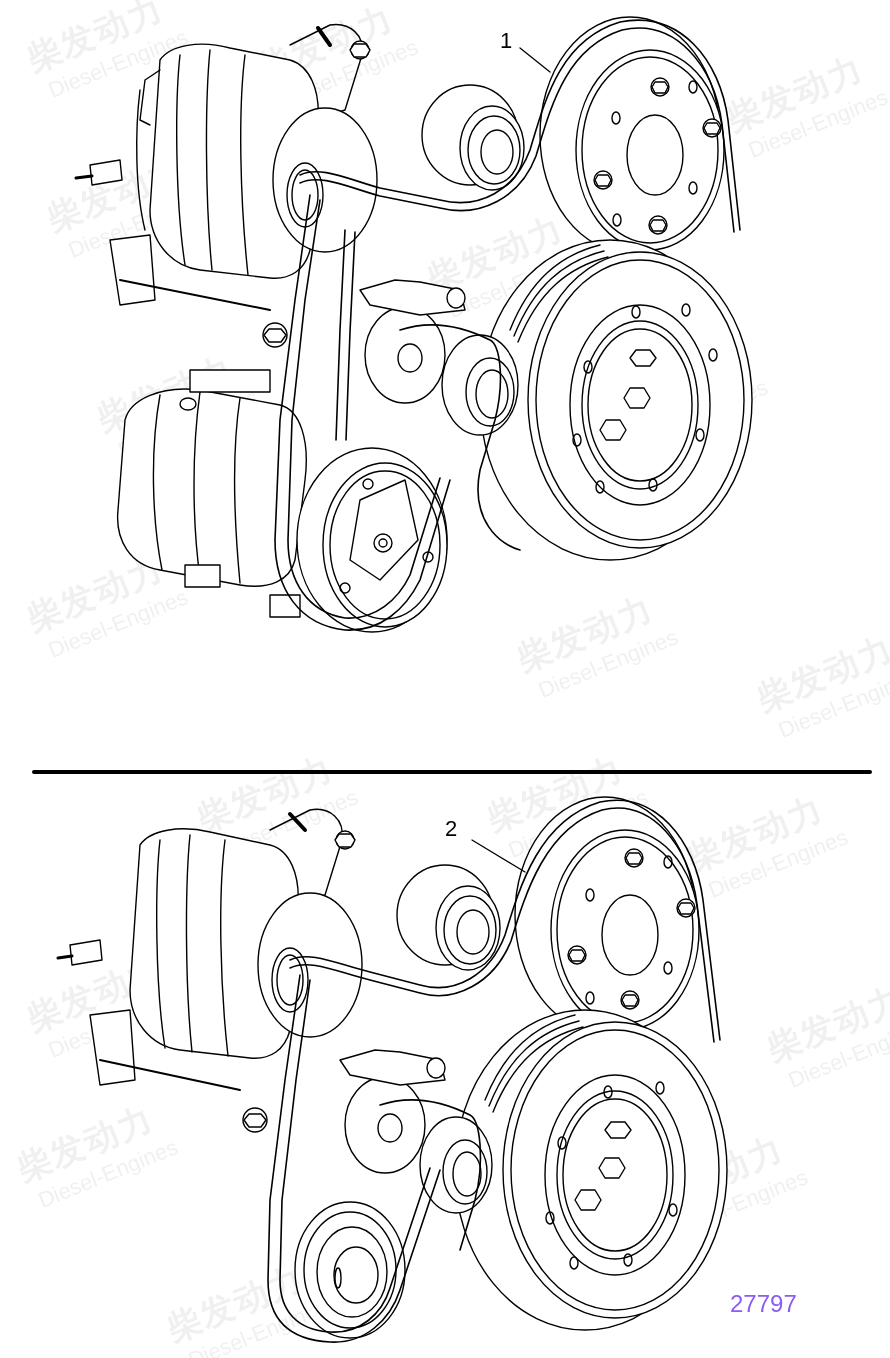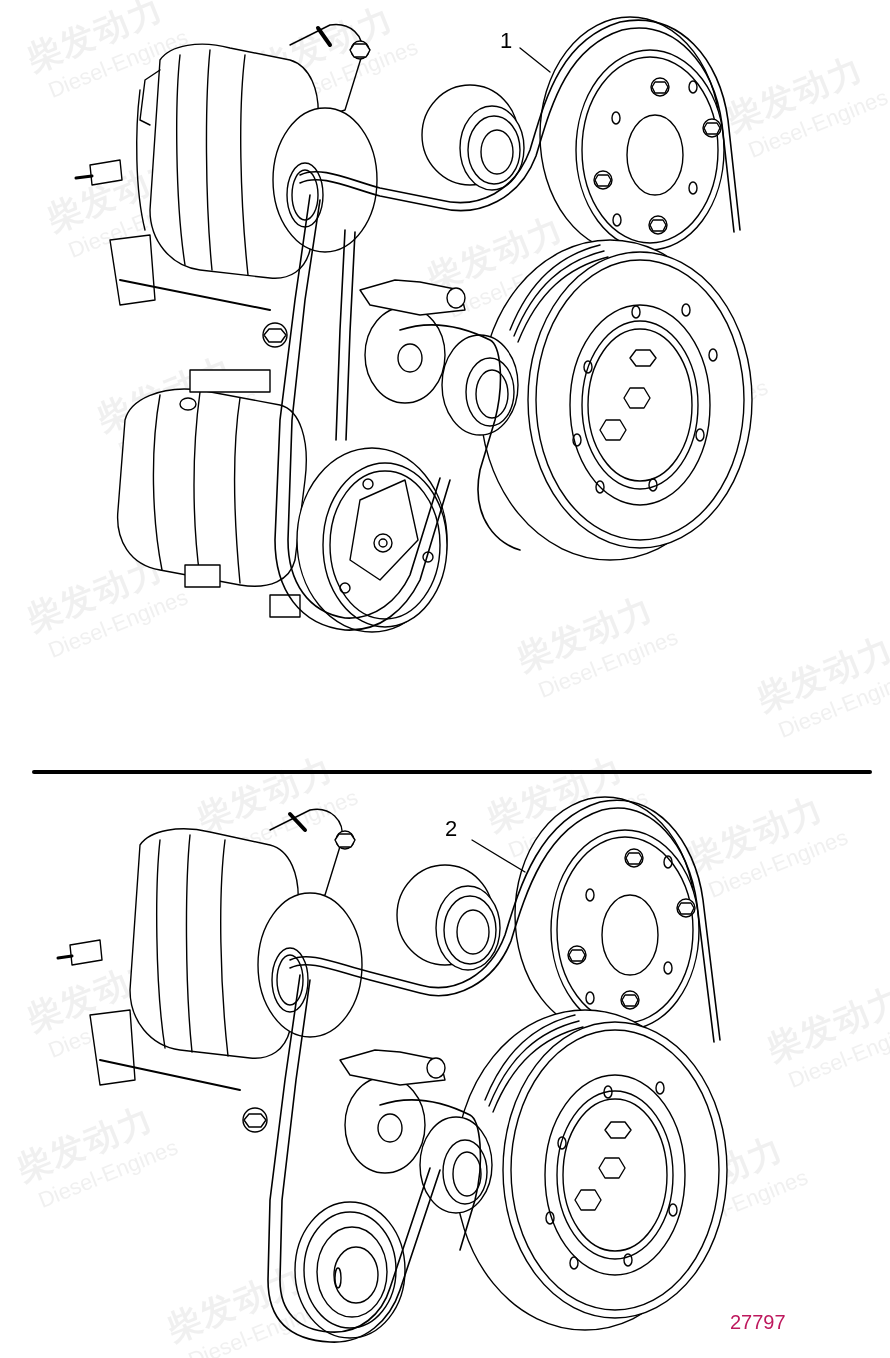--- a/index.html
+++ b/index.html
@@ -1,21 +1,21 @@
 <!DOCTYPE html>
 <html><head>
   <meta charset="utf-8">
   <style>
     html, body { margin: 0; padding: 0; background: #ffffff; }
     body { width: 890px; height: 1358px; position: relative; overflow: hidden;
            font-family: "Liberation Sans", sans-serif; }
     .canvas { position: absolute; left: 0; top: 0; width: 890px; height: 1358px; }
     svg.art { position: absolute; left: 0; top: 0; }
     .callout { position: absolute; font-size: 22px; color: #000; line-height: 1; }
-    .figno { position: absolute; font-size: 20px; color: #be185d; line-height: 1; margin-top: 20px; }
+    .figno { position: absolute; font-size: 24px; color: #8b5cf6; line-height: 1; }
     .divider { position: absolute; left: 32px; top: 770px; width: 840px; height: 4px;
                background: #000; border-radius: 2px; }
     .wm { position: absolute; color: rgba(200,200,200,0.28); transform: rotate(-22deg);
           transform-origin: left top; white-space: nowrap; pointer-events: none; }
     .wm .cn { font-size: 34px; font-weight: bold; letter-spacing: 2px; display: block;
               font-family: "DejaVu Sans", sans-serif; }
     .wm .en { font-size: 22px; display: block; margin-left: 8px;
               font-family: "Liberation Sans", sans-serif; }
   </style>
 </head>

